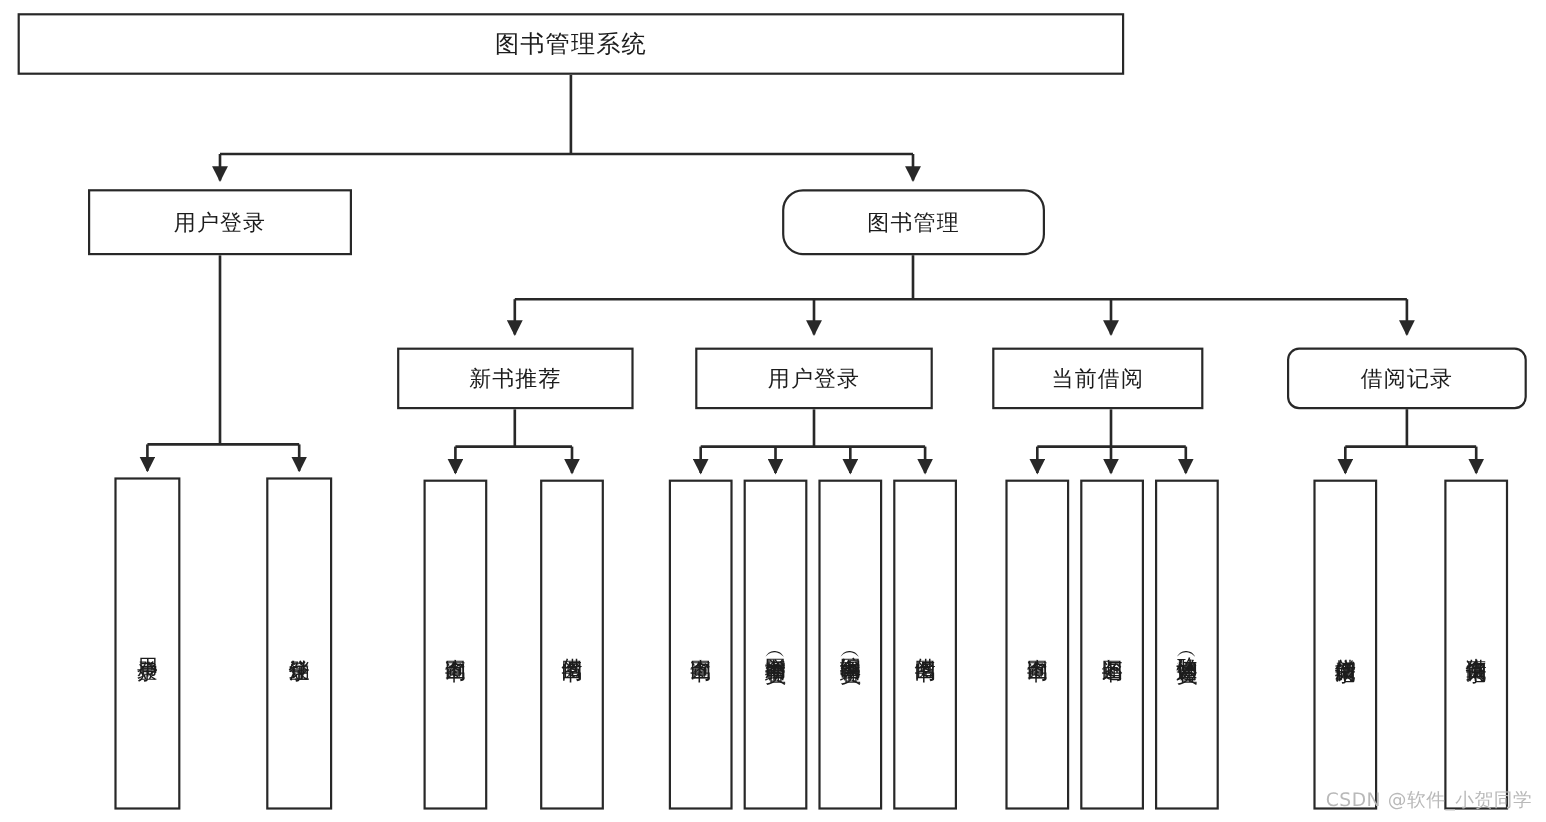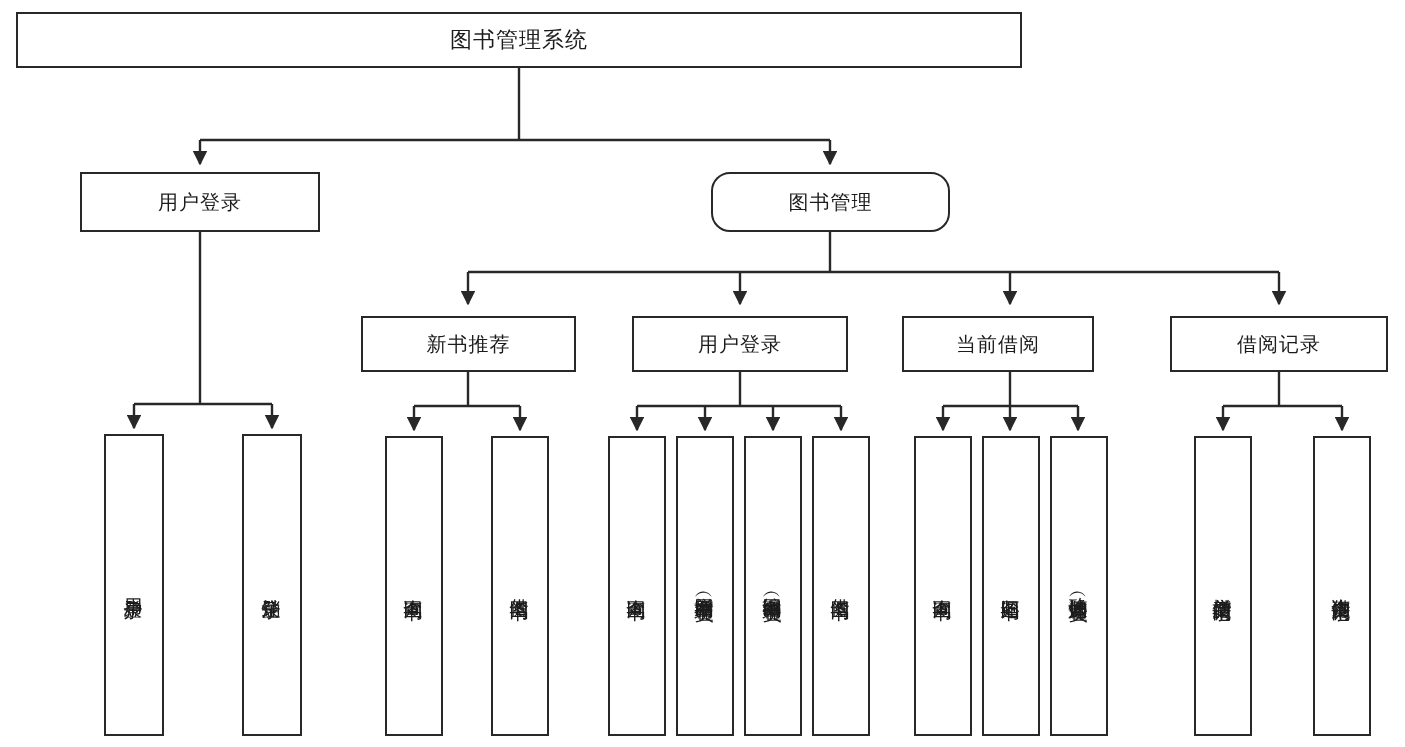--- a/index.html
+++ b/index.html
@@ -141,21 +141,21 @@
 
   <div class="node lvl2" style="left:361px; top:316px; width:215px; height:56px;">
     <span class="hlabel">新书推荐</span>
   </div>
   <div class="node lvl2" style="left:632px; top:316px; width:216px; height:56px;">
     <span class="hlabel">用户登录</span>
   </div>
   <div class="node lvl2" style="left:902px; top:316px; width:192px; height:56px;">
     <span class="hlabel">当前借阅</span>
   </div>
-  <div class="node lvl2" style="left:1170px; top:316px; width:218px; height:56px;">
+  <div class="node lvl2" style="left:1170px; top:316px; width:218px; height:56px;border-radius:11px;">
     <span class="hlabel">借阅记录</span>
   </div>
 
   <div class="node leaf" style="left:104px; top:434px; width:60px; height:302px;">
     <span class="vlabel">用户登录</span>
   </div>
   <div class="node leaf" style="left:242px; top:434px; width:60px; height:302px;">
     <span class="vlabel">注销登录</span>
   </div>
 
@@ -189,13 +189,14 @@
     <span class="vlabel">确认归还（管理员）</span>
   </div>
 
   <div class="node leaf" style="left:1194px; top:436px; width:58px; height:300px;">
     <span class="vlabel">新增借阅记录</span>
   </div>
   <div class="node leaf" style="left:1313px; top:436px; width:58px; height:300px;">
     <span class="vlabel">查询借阅记录</span>
   </div>
 
+  <div id="watermark">CSDN @软件_小贺同学</div>
 </div>
 
 </body></html>

